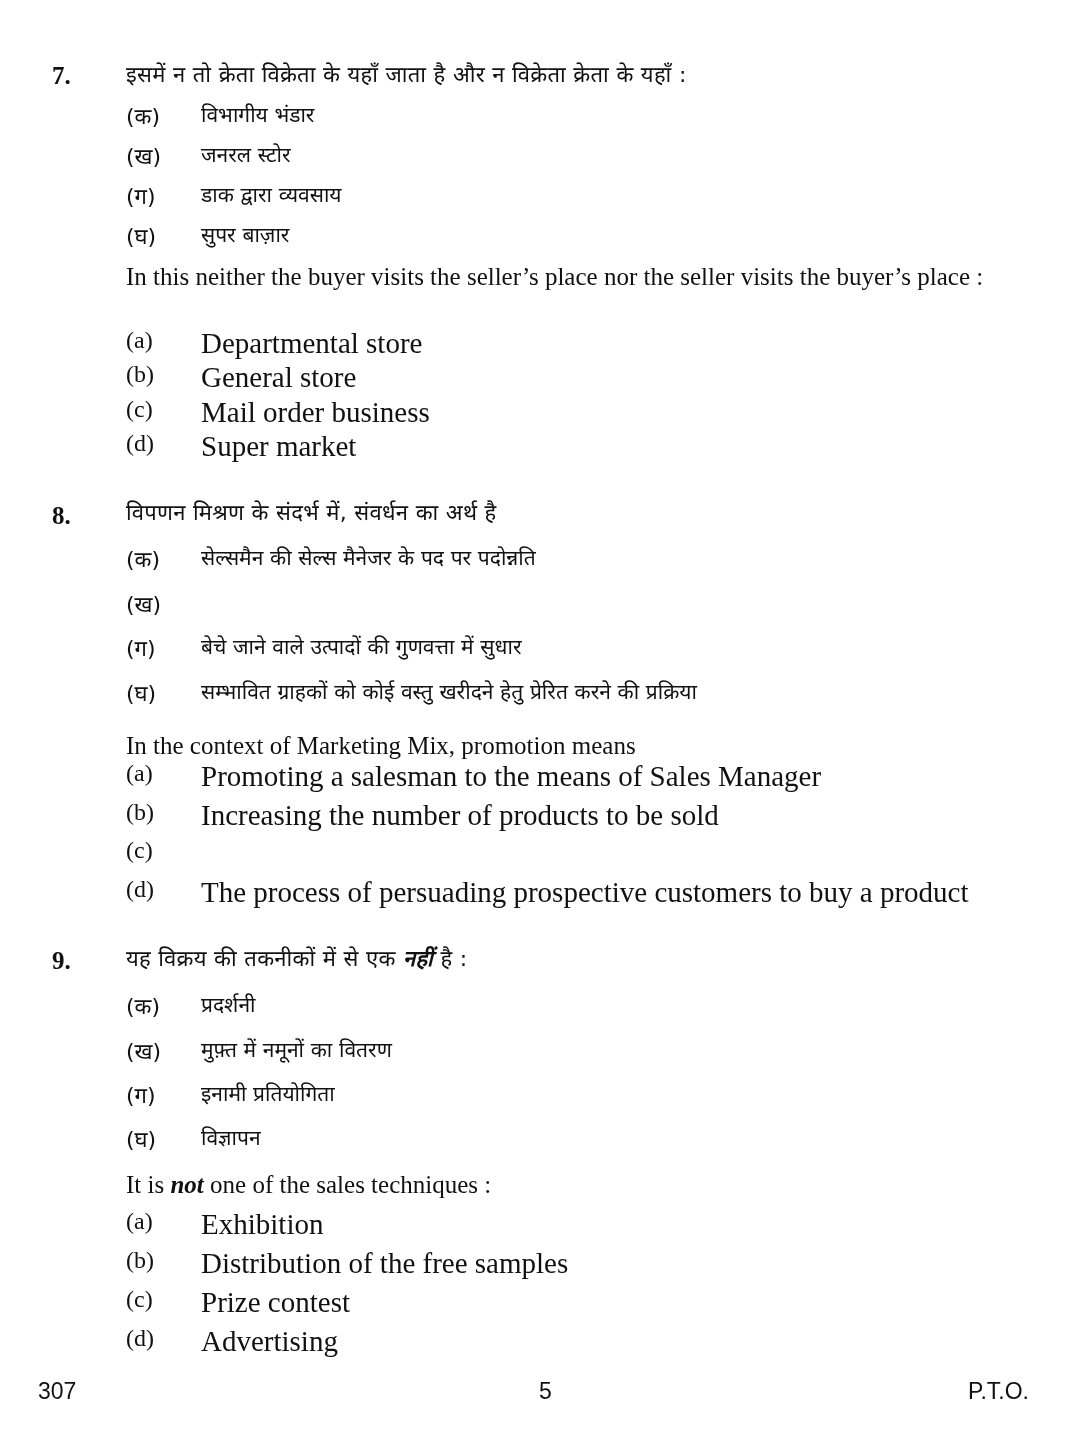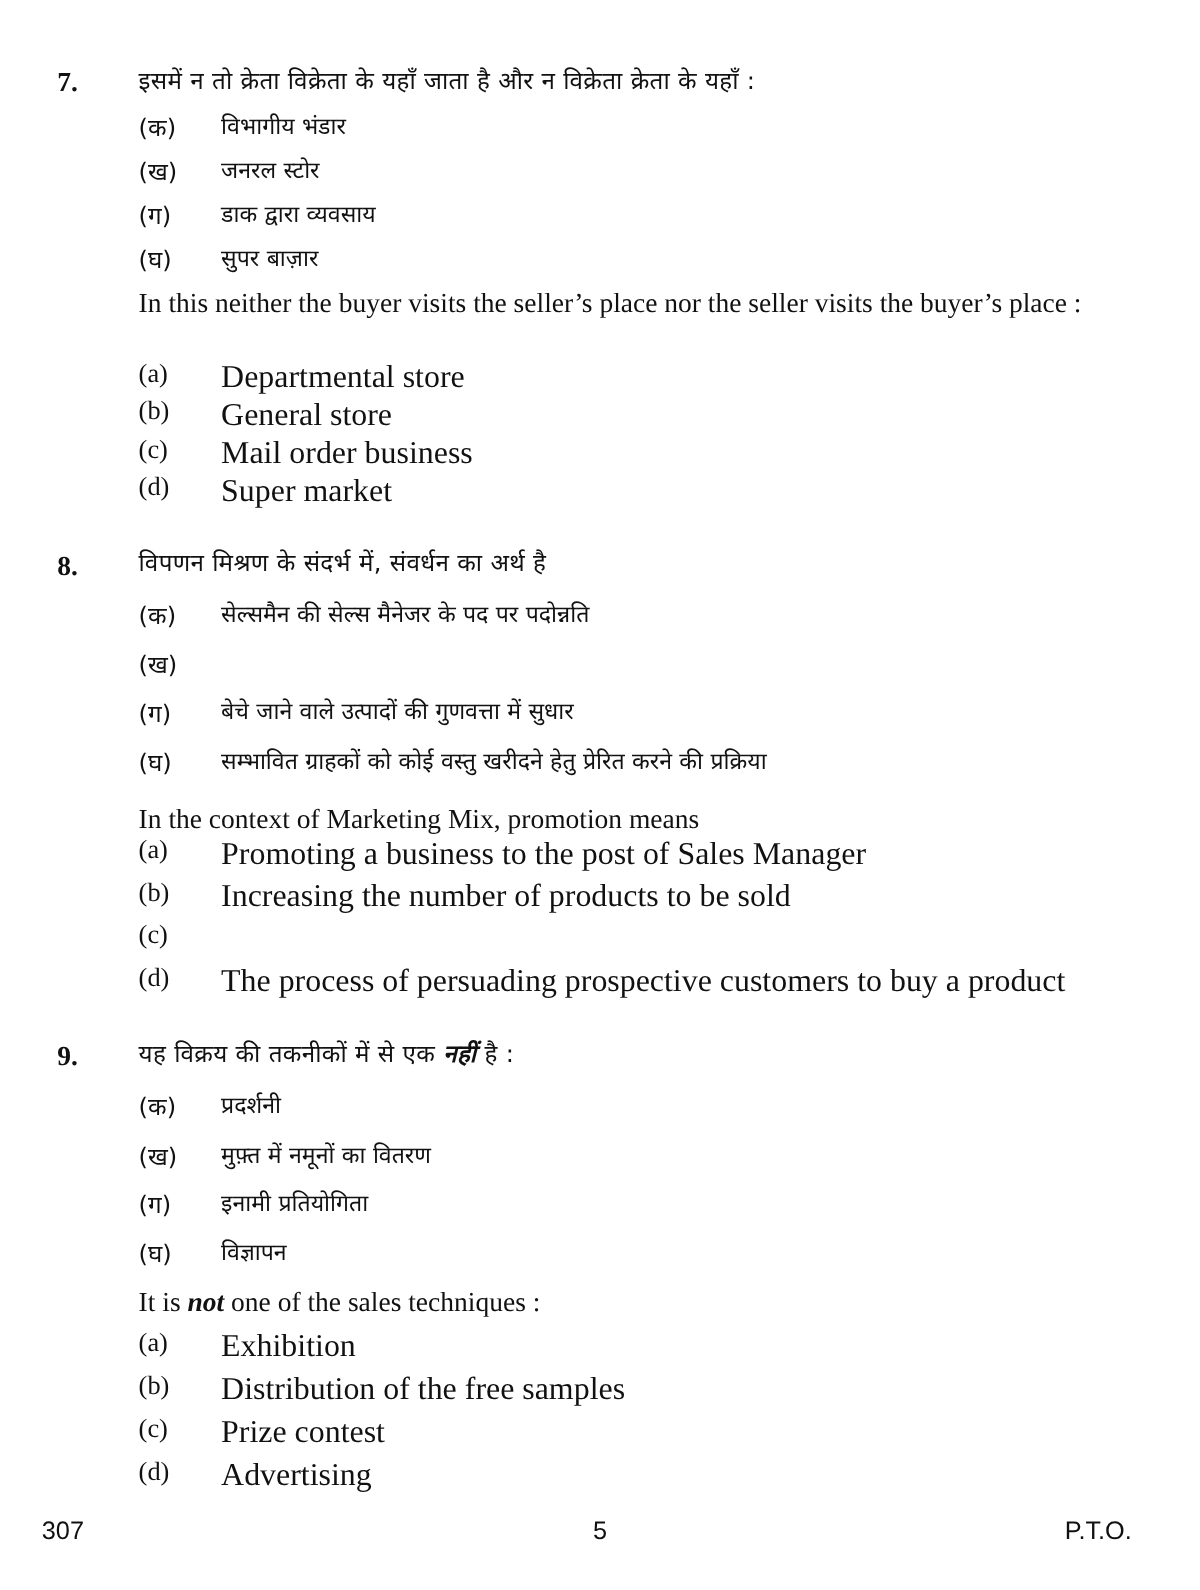--- a/index.html
+++ b/index.html
@@ -151,21 +151,21 @@
     </div>
     <div class="opt hi" style="top:677px;">
       <span class="lbl">(घ)</span>
       <span class="txt">सम्भावित ग्राहकों को कोई वस्तु खरीदने हेतु प्रेरित करने की प्रक्रिया</span>
     </div>
 
     <div class="stem en" style="top:731px;">In the context of Marketing Mix, promotion means</div>
 
     <div class="opt" style="top:760px;">
       <span class="lbl">(a)</span>
-      <span class="txt">Promoting a business to the post of Sales Manager</span>
+      <span class="txt">Promoting a salesman to the means of Sales Manager</span>
     </div>
     <div class="opt" style="top:799px;">
       <span class="lbl">(b)</span>
       <span class="txt">Increasing the number of products to be sold</span>
     </div>
     <div class="opt" style="top:837px;">
       <span class="lbl">(c)</span>
     </div>
     <div class="opt" style="top:876px;">
       <span class="lbl">(d)</span>

